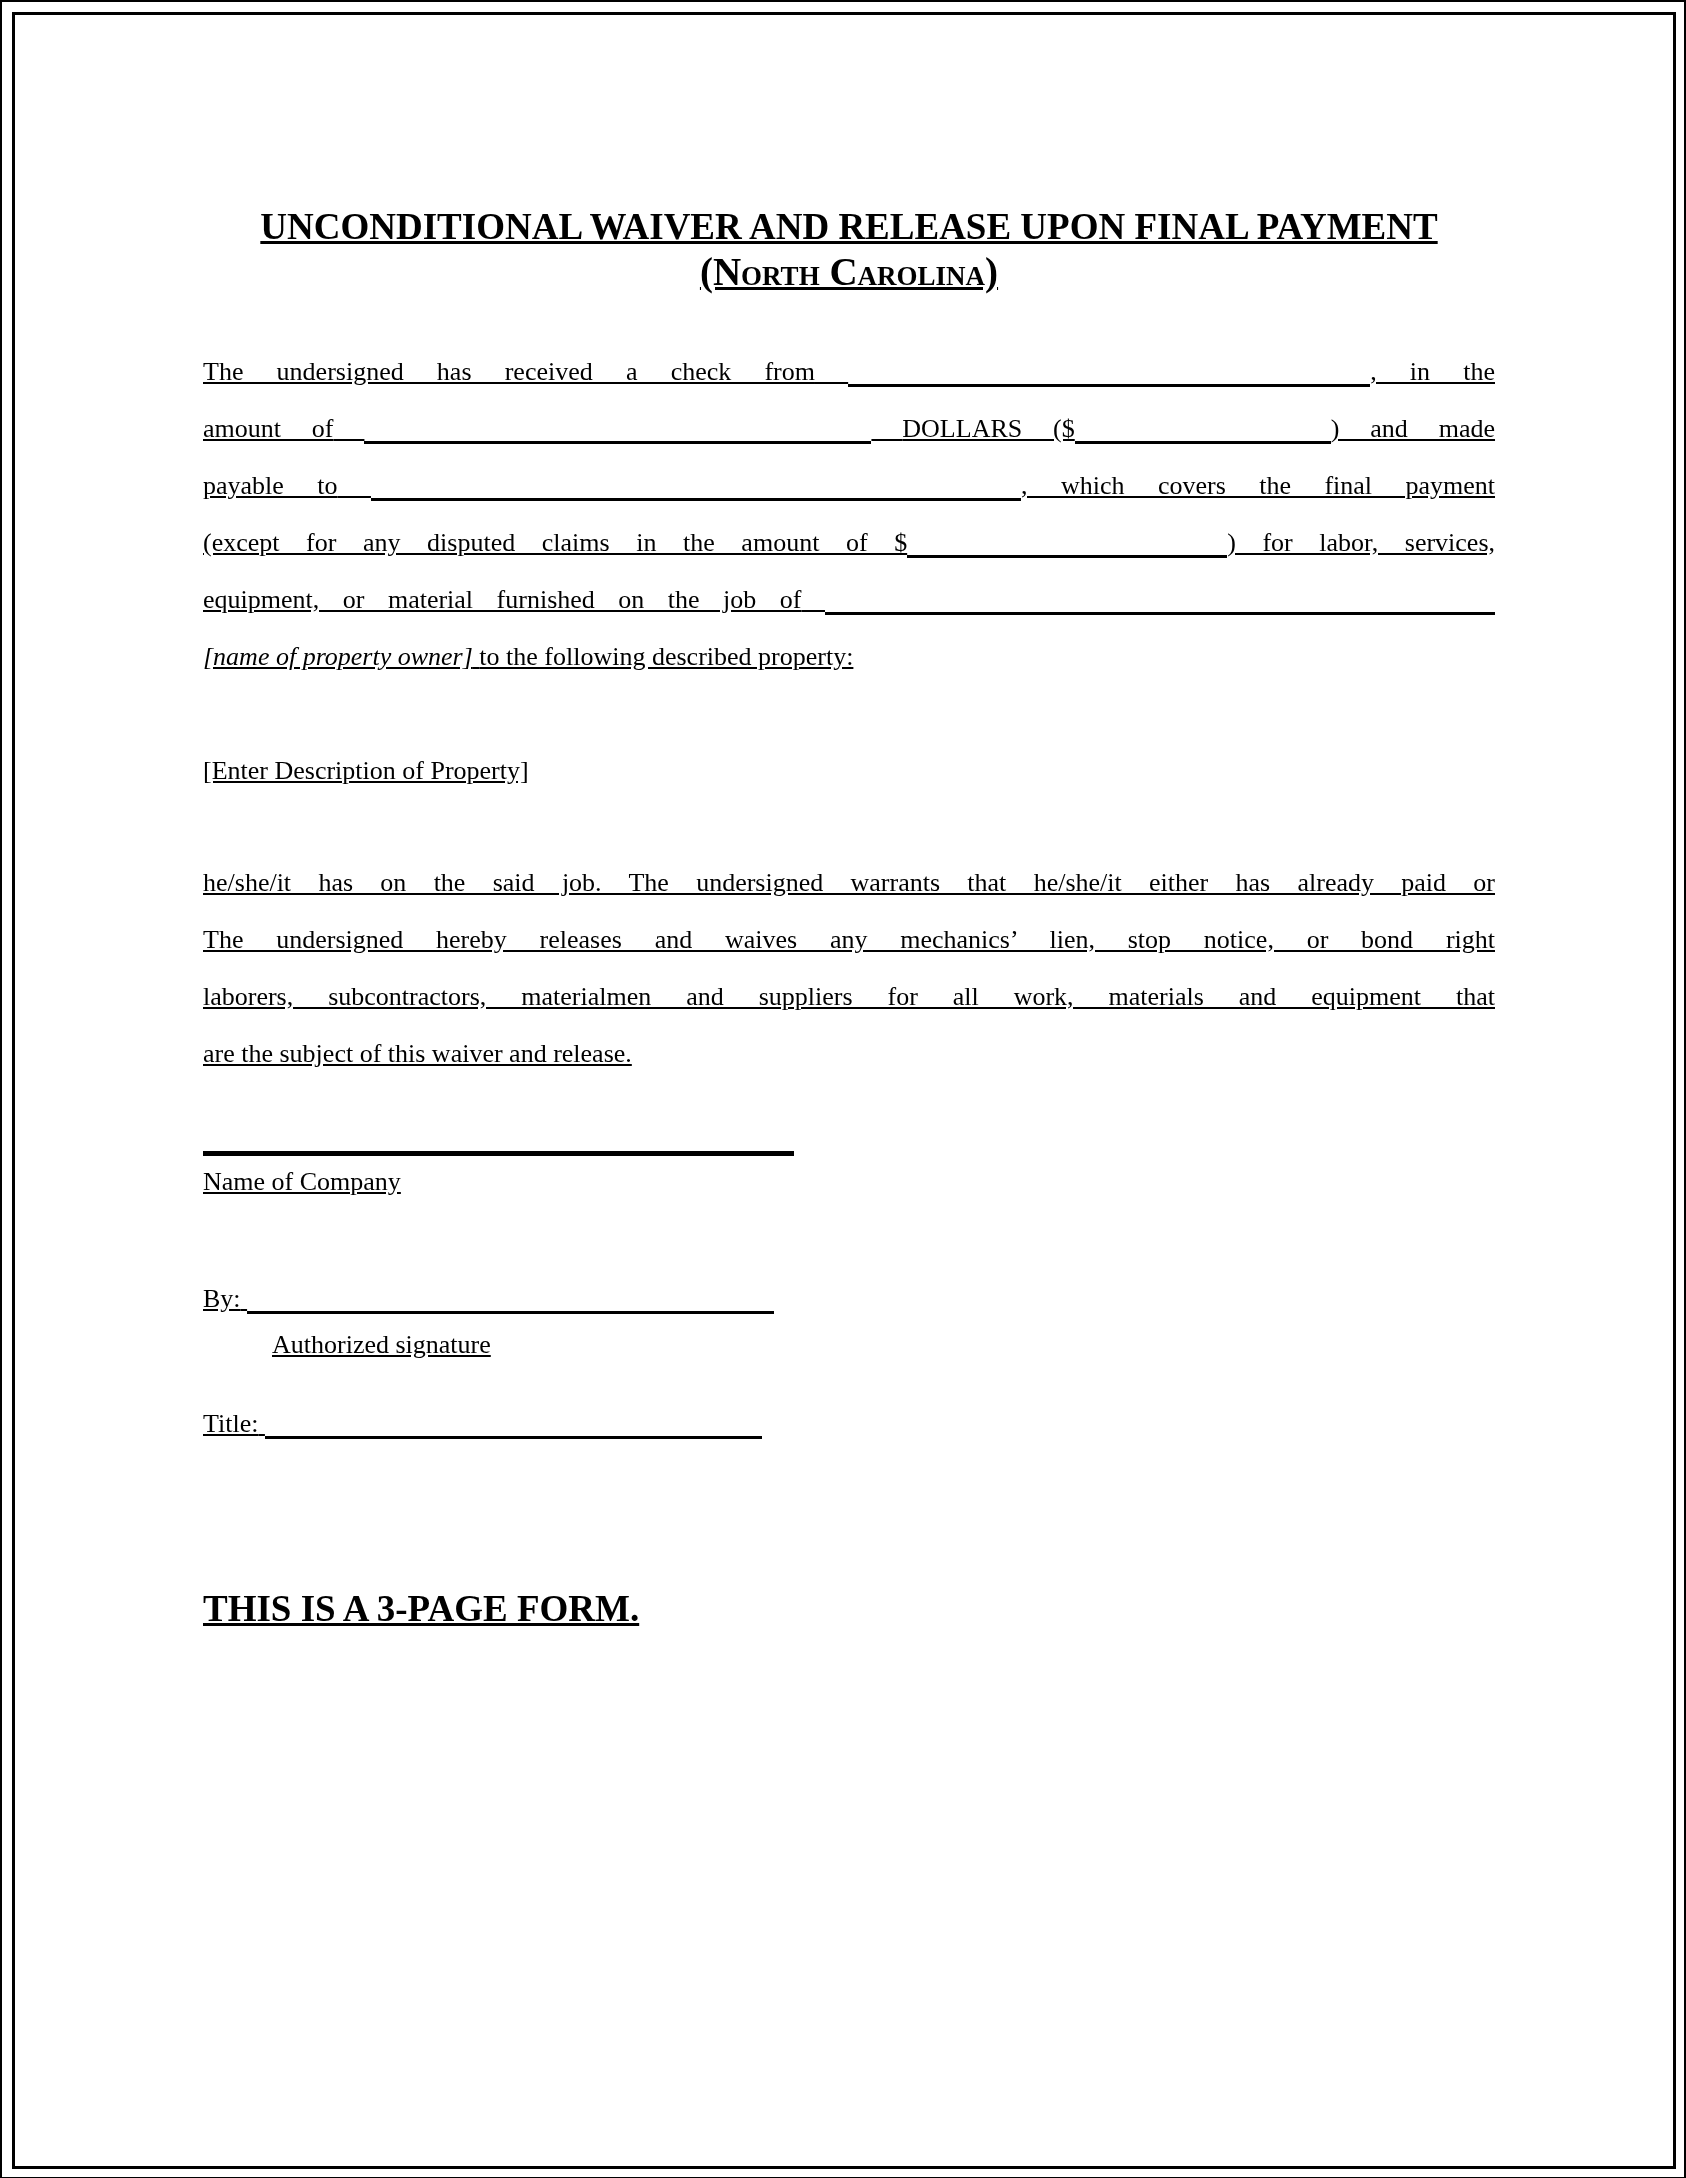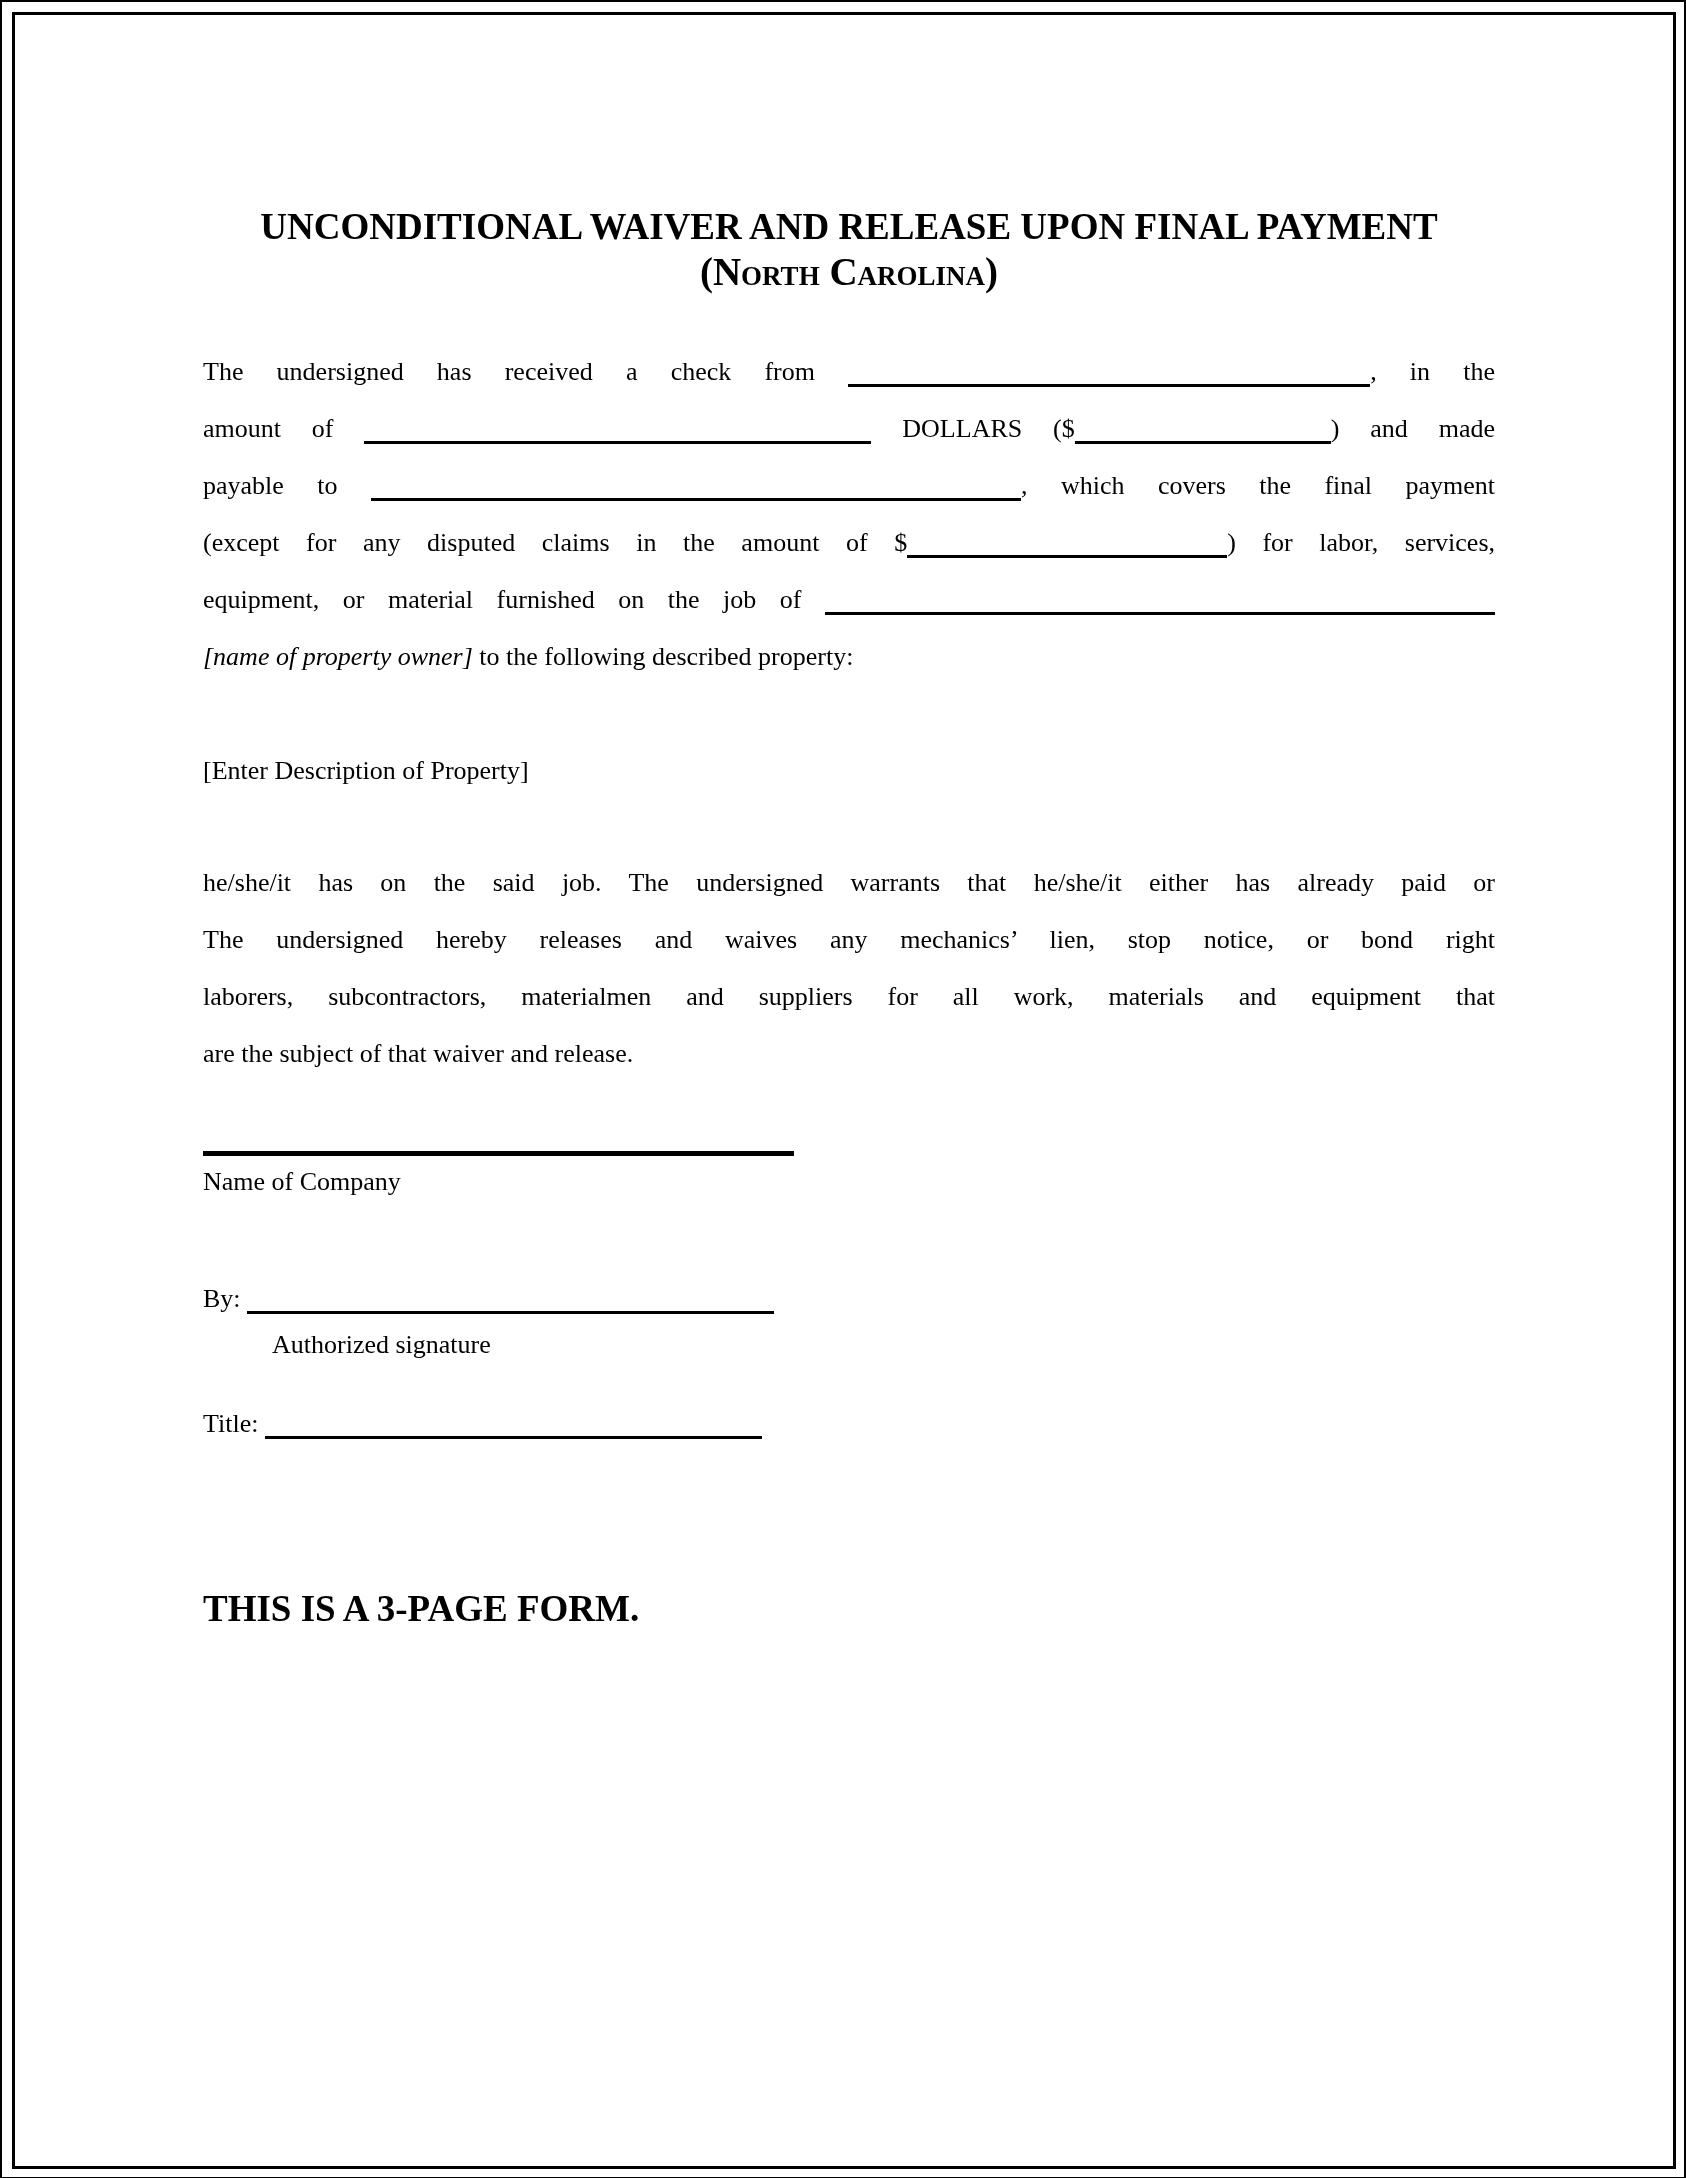--- a/index.html
+++ b/index.html
@@ -17,20 +17,21 @@
   }
   .frame {
     position: absolute;
     left: 9.9px; top: 9.9px; right: 7.9px; bottom: 7.9px;
     border: 3px solid #000;
     pointer-events: none;
   }
   .content {
     position: relative;
     padding: 0 189px 0 201px;
+    text-decoration: underline;
   }
   .title {
     margin-top: 201px;
     font-size: 37px;
     font-weight: bold;
     line-height: 47px;
     text-align: center;
     white-space: nowrap;
   }
   .subtitle {
@@ -117,21 +118,21 @@
     </div>
 
     <div class="para prop-line">
       <div class="line">[Enter Description of Property]</div>
     </div>
 
     <div class="para p2">
       <div class="line just">he/she/it has on the said job. The undersigned warrants that he/she/it either has already paid or</div>
       <div class="line just">The undersigned hereby releases and waives any mechanics’ lien, stop notice, or bond right</div>
       <div class="line just">laborers, subcontractors, materialmen and suppliers for all work, materials and equipment that</div>
-      <div class="line">are the subject of that waiver and release.</div>
+      <div class="line">are the subject of this waiver and release.</div>
     </div>
 
 
     <div class="sig-line"></div>
     <div class="para company-line">
       <span>Name of Company</span>
     </div>
 
     <div class="para line by-line">
       <span>By:</span>

